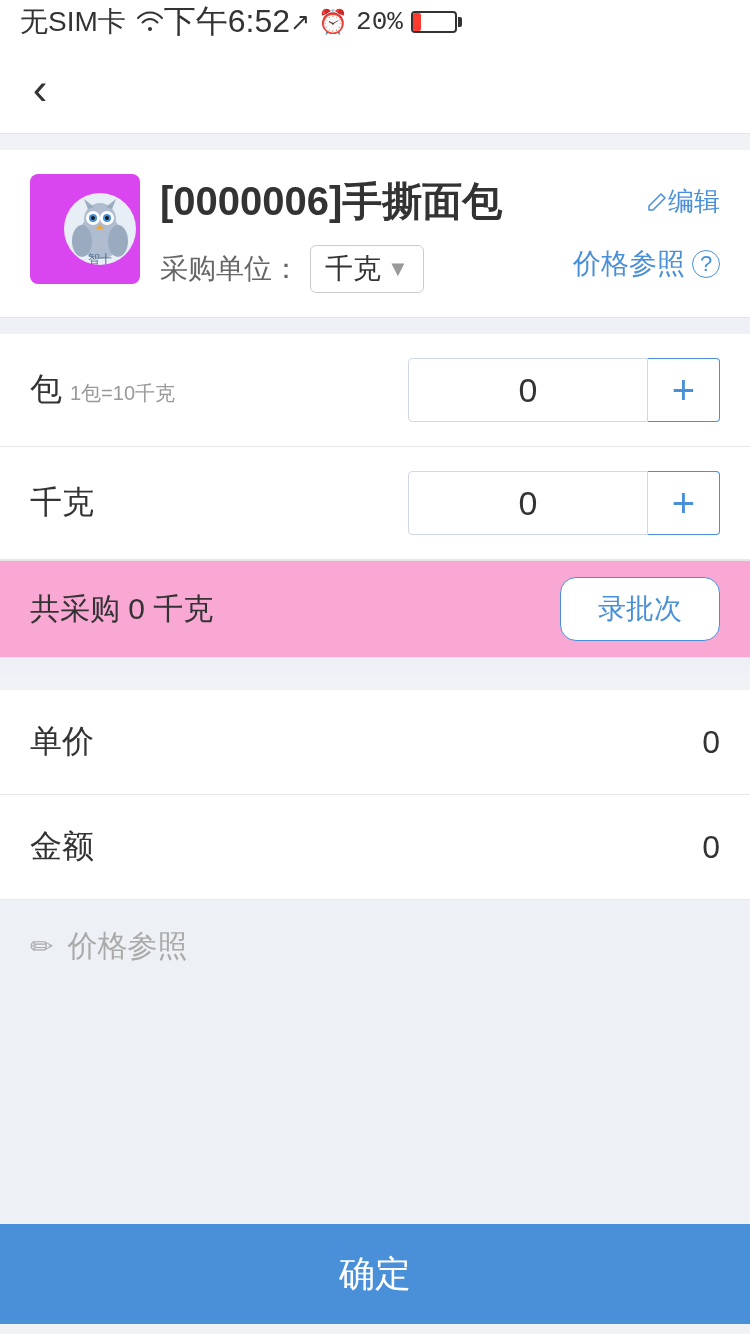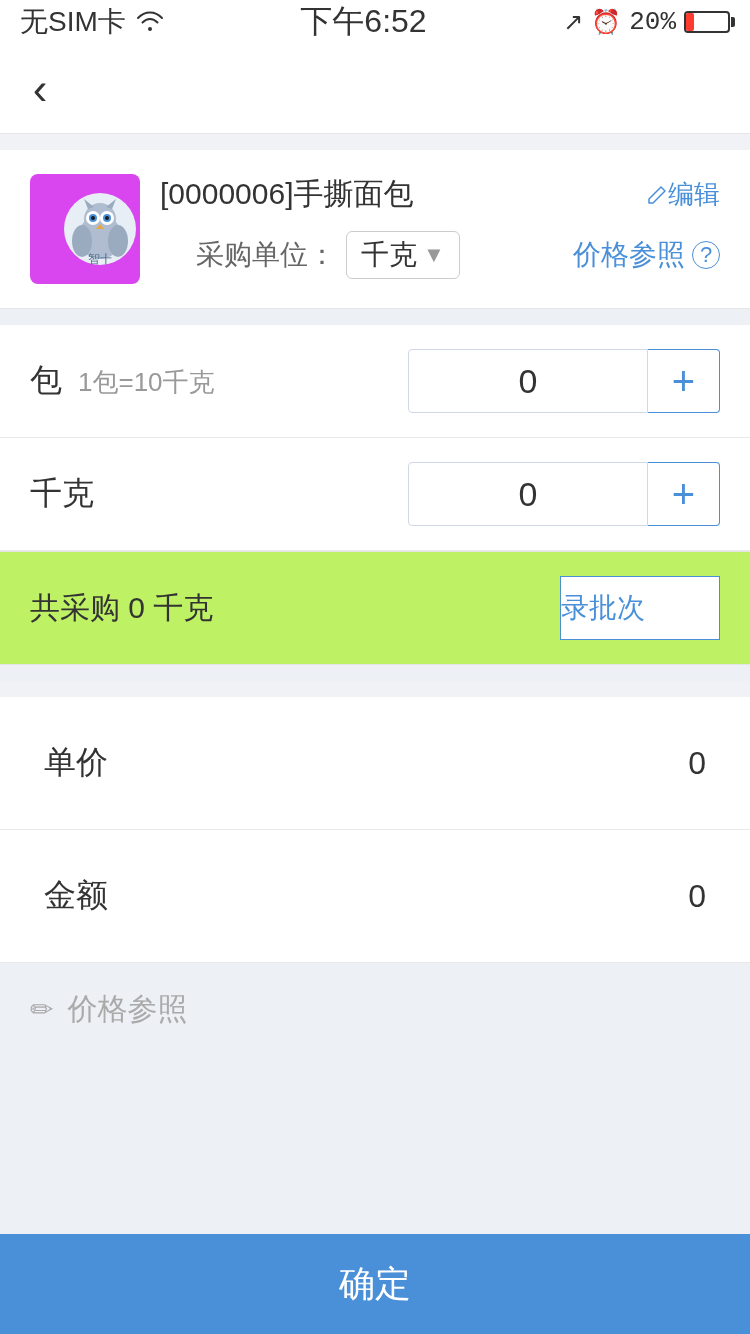--- a/index.html
+++ b/index.html
@@ -13,21 +13,21 @@
       color: #333;
     }
 
     
     .status-bar {
       width: 750px;
       height: 44px;
       background: #fff;
       display: flex;
       align-items: center;
-      justify-content: space-between;
+      justify-content: flex-start;
       padding: 0 20px;
       font-size: 28px;
       color: #333;
     }
     .status-left { display: flex; align-items: center; gap: 10px; }
     .status-center { font-size: 32px; font-weight: 500; }
     .status-right { display: flex; align-items: center; gap: 8px; font-size: 26px; }
     .battery {
       width: 46px; height: 22px;
       border: 2px solid #333;
@@ -91,27 +91,27 @@
       border-radius: 8px;
       display: flex; align-items: center; justify-content: flex-end;
       flex-shrink: 0;
       overflow: hidden;
     }
     .product-info { flex: 1; }
     .product-name-row {
       display: flex; align-items: center; justify-content: space-between;
       margin-bottom: 16px;
     }
-    .product-name { font-size: 30px; color: #333; font-weight: 400; }
+    .product-name { font-size: 40px; color: #333; font-weight: 700; }
     .edit-link {
       font-size: 26px; color: #4a90d9;
       display: flex; align-items: center; 
     }
     .unit-row {
-      display: flex; align-items: center; justify-content: space-between; margin-left: 36px;
+      display: flex; align-items: flex-start; justify-content: space-between;
     }
     .unit-label { font-size: 28px; color: #666; }
     .unit-select {
       display: flex; align-items: center;
       border: 1px solid #ccc;
       border-radius: 6px;
       padding: 4px 14px;
       font-size: 28px; color: #333;
       gap: 6px;
     }
@@ -127,21 +127,21 @@
     .input-section { background: #fff; }
     .input-row {
       display: flex;
       align-items: center;
       justify-content: space-between;
       padding: 24px 30px;
       border-bottom: 1px solid #e8e8e8;
       min-height: 100px;
     }
     .input-label { font-size: 32px; color: #333; }
-    .input-sublabel { font-size: 26px; color: #999; margin-left: 8px; }
+    .input-sublabel { font-size: 20px; color: #999; }
     .input-control {
       display: flex; align-items: center; gap: 0;
     }
     .qty-input {
       width: 240px; height: 64px;
       border: 1.5px solid #d0d8e8;
       border-radius: 4px 0 0 4px;
       text-align: center;
       font-size: 34px;
       color: #333;
@@ -155,41 +155,41 @@
       border-left: none;
       border-radius: 0 4px 4px 0;
       color: #4a90d9;
       font-size: 40px;
       display: flex; align-items: center; justify-content: center;
     }
 
     
     .summary-row {
       display: flex; align-items: center; justify-content: space-between;
-      padding: 24px 30px;
-      background: #bef264;
+      padding: 16px 30px;
+      background: #f9a8d4;
       border-top: 1px solid #e5e5e5;
       border-bottom: 1px solid #e5e5e5;
     }
     .summary-text { font-size: 30px; color: #333; }
     .record-btn {
       width: 160px; height: 64px;
       border: 1.5px solid #4a90d9;
-      border-radius: 0;
+      border-radius: 16px;
       color: #4a90d9;
       font-size: 28px;
-      display: flex; align-items: center; 
+      display: flex; align-items: center; justify-content: center;
       background: #fff;
     }
 
     
     .info-section { background: #fff; margin-top: 16px; }
     .info-row {
       display: flex; align-items: center; justify-content: space-between;
-      padding: 44px;
+      padding: 30px;
       border-bottom: 1px solid #e8e8e8;
     }
     .info-label { font-size: 32px; color: #333; }
     .info-value { font-size: 32px; color: #333; }
 
     
     .notes-area {
       background: #edf0f5;
       padding: 26px 30px;
       margin-top: 0;
@@ -197,21 +197,21 @@
       min-height: 80px;
     }
     .notes-placeholder { font-size: 30px; color: #aaa; }
 
     
     .content-below { background: #edf0f5; flex: 1; min-height: 300px; }
 
     
     .confirm-btn {
       position: fixed;
-      bottom: 0; left: 0;
+      bottom: 10px; left: 0;
       width: 750px;
       height: 100px;
       background: #4a90d9;
       display: flex; align-items: center; justify-content: center;
       color: #fff;
       font-size: 36px;
       font-weight: 500;
     }
   </style>
 </head>

